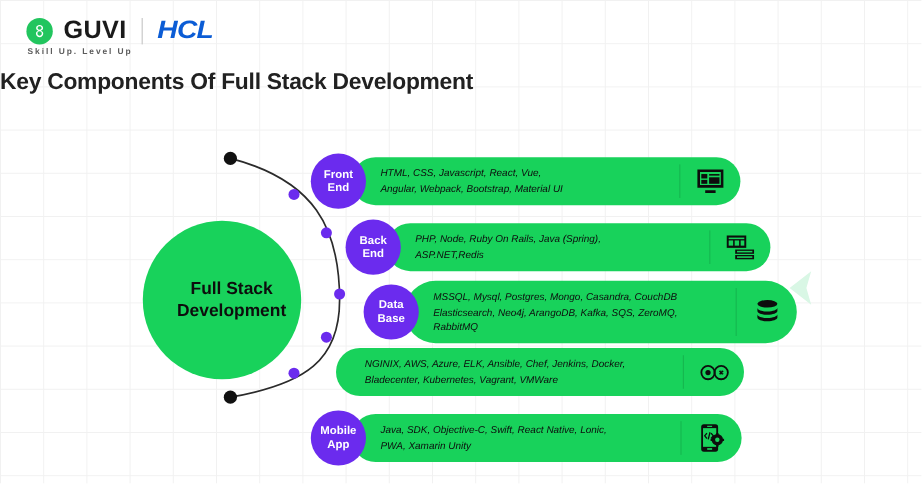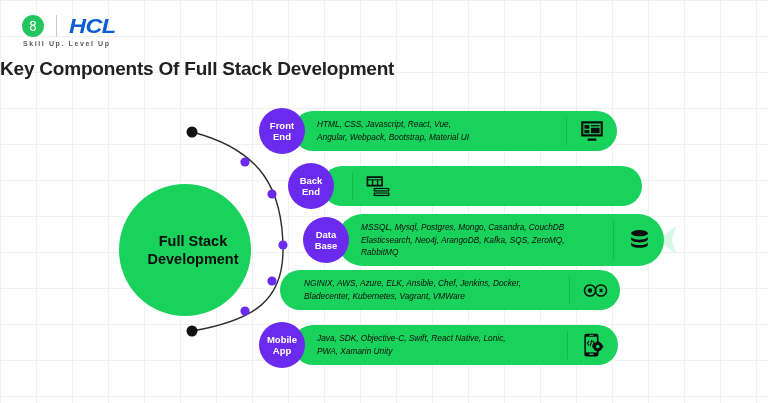--- a/index.html
+++ b/index.html
@@ -130,20 +130,21 @@
     width: 768px;
     height: 403px;
     pointer-events: none;
   }
 
   
   .row {
     position: absolute;
     display: flex;
     align-items: center;
+    margin-top: 20px;
   }
   .row-badge {
     width: 46px;
     height: 46px;
     border-radius: 50%;
     background: #6b2bee;
     color: #ffffff;
     font-size: 9.5px;
     font-weight: bold;
     line-height: 1.2;
@@ -225,20 +226,21 @@
 
 <div id="canvas">
 
   <div id="brand">
     <div id="brand-row">
       <span id="guvi-mark">
         <svg width="14" height="14" viewBox="0 0 24 24">
           <path d="M12 3c-3 0-5 2-5 4.3 0 2 1.5 3.3 3.2 3.9-1.9.6-3.4 2-3.4 4.1C6.8 18 9 20.6 12 20.6s5.2-2.6 5.2-5.3c0-2.1-1.5-3.5-3.4-4.1 1.7-.6 3.2-1.9 3.2-3.9C17 5 15 3 12 3zm0 2.1c1.6 0 2.8 1 2.8 2.3S13.6 9.8 12 9.8 9.2 8.7 9.2 7.4 10.4 5.1 12 5.1zm0 7.1c1.8 0 3.1 1.3 3.1 3.1S13.8 18.5 12 18.5s-3.1-1.4-3.1-3.2 1.3-3.1 3.1-3.1z" fill="#ffffff"></path>
         </svg>
       </span>
+      <span id="guvi-word">GUVI</span>
       <span id="brand-divider"></span>
       <span id="hcl-word">HCL</span>
     </div>
     <div id="brand-tagline">Skill Up. Level Up</div>
   </div>
 
   <div id="page-title">Key Components Of Full Stack Development</div>
 
   <svg id="arc-layer" viewBox="0 0 768 403">
     <path d="M 192 132 C 262 150, 283 190, 283 250 C 283 300, 255 320, 192 331" fill="none" stroke="#2b2b2b" stroke-width="1.4"></path>
@@ -272,20 +274,22 @@
           <rect x="11" y="9" width="8" height="5"></rect>
         </svg>
       </div>
     </div>
   </div>
 
   <div class="row" id="row-backend">
     <div class="row-badge">Back
 End</div>
     <div class="row-pill">
+      <div class="row-text">PHP, Node, Ruby On Rails, Java (Spring),
+ASP.NET,Redis</div>
       <div class="row-sep"></div>
       <div class="row-icon">
         <svg width="26" height="26" viewBox="0 0 24 24" fill="#0d0d0d">
           <rect x="1.5" y="3" width="15" height="9.5"></rect>
           <rect x="3" y="4.6" width="12" height="1.2" fill="#18d25b"></rect>
           <rect x="3" y="6.8" width="3.4" height="4" fill="#18d25b"></rect>
           <rect x="7.6" y="6.8" width="3.4" height="4" fill="#18d25b"></rect>
           <rect x="12.2" y="6.8" width="2.8" height="4" fill="#18d25b"></rect>
           <rect x="8" y="13.8" width="14.5" height="3.3"></rect>
           <rect x="9.4" y="14.8" width="11.8" height="1.2" fill="#18d25b"></rect>

